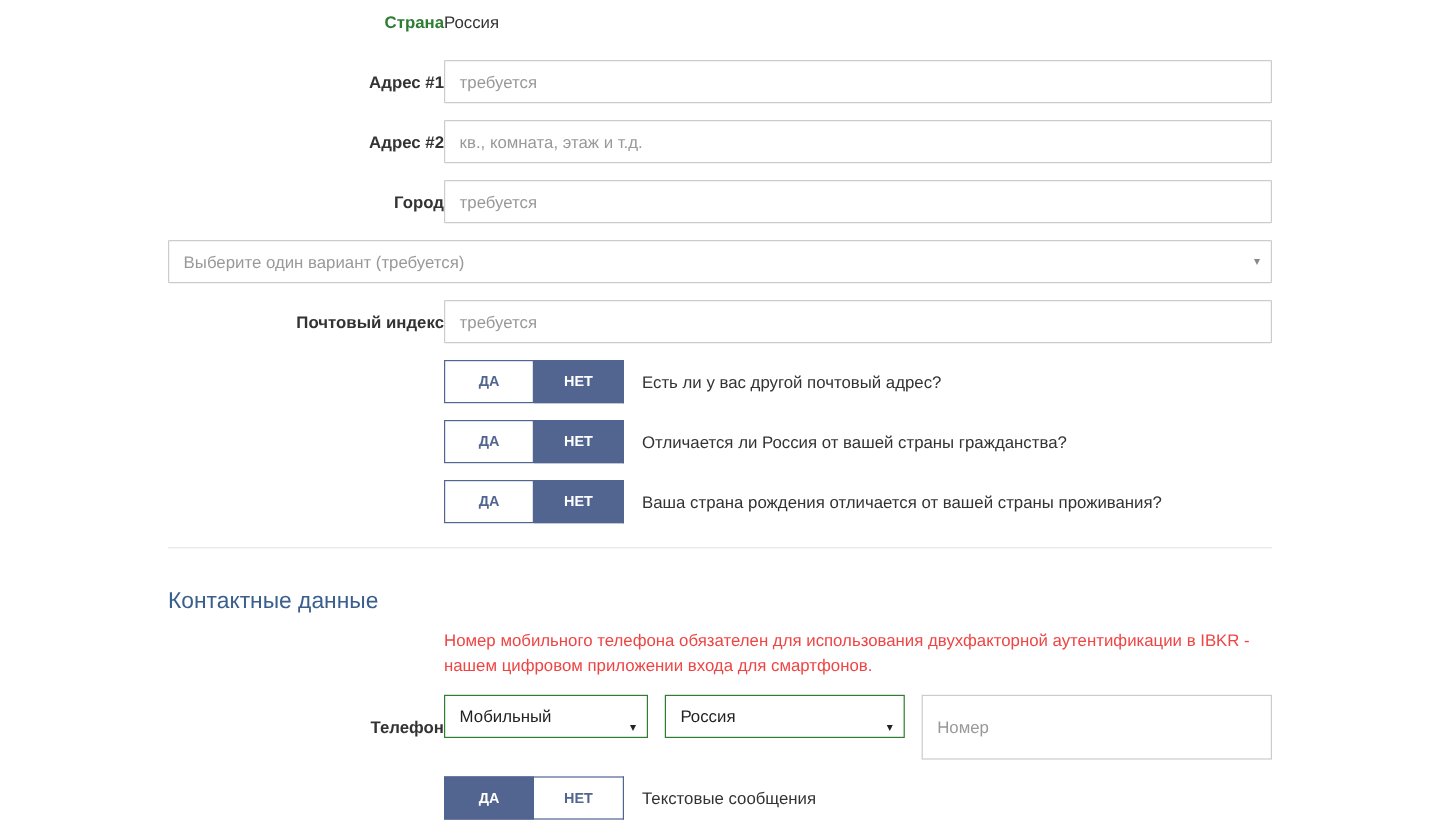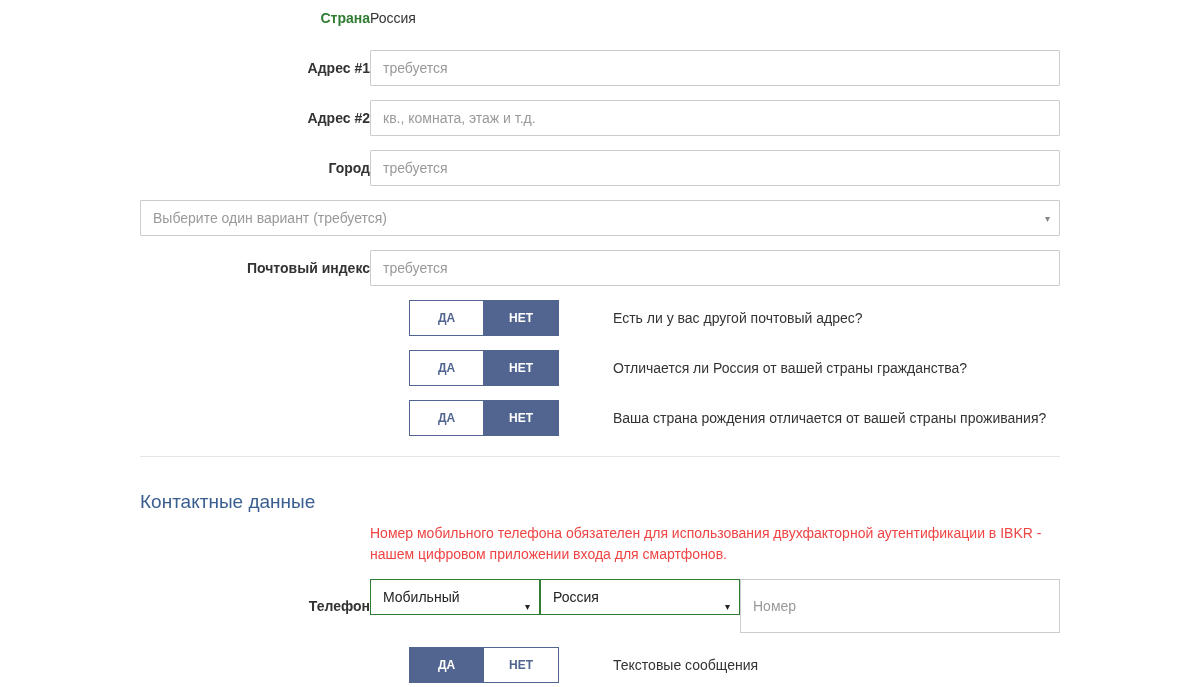--- a/index.html
+++ b/index.html
@@ -80,21 +80,20 @@
     pointer-events: none;
   }
   .static-value {
     line-height: 36px;
     color: #333;
   }
   .toggle-row {
     display: flex;
     align-items: center;
     margin-bottom: 14px;
-    gap: 39px;
   }
   .toggle-group {
     display: flex;
   }
   .toggle-btn {
     width: 75px;
     height: 36px;
     display: flex;
     align-items: center;
     justify-content: center;
@@ -125,20 +124,21 @@
   }
   .help-text {
     margin-left: 230px;
     padding-left: 0px;
     color: #ef4444;
     line-height: 1.5;
     margin-bottom: 14px;
   }
   .phone-wrap {
     display: flex;
+    gap: 14px;
   }
   .select-green {
     border: 1px solid #2e7d32;
     color: #222;
     height: 36px;
     padding: 0 30px 0 12px;
     font-size: 14px;
     background: #fff;
     appearance: none;
     font-family: inherit;

